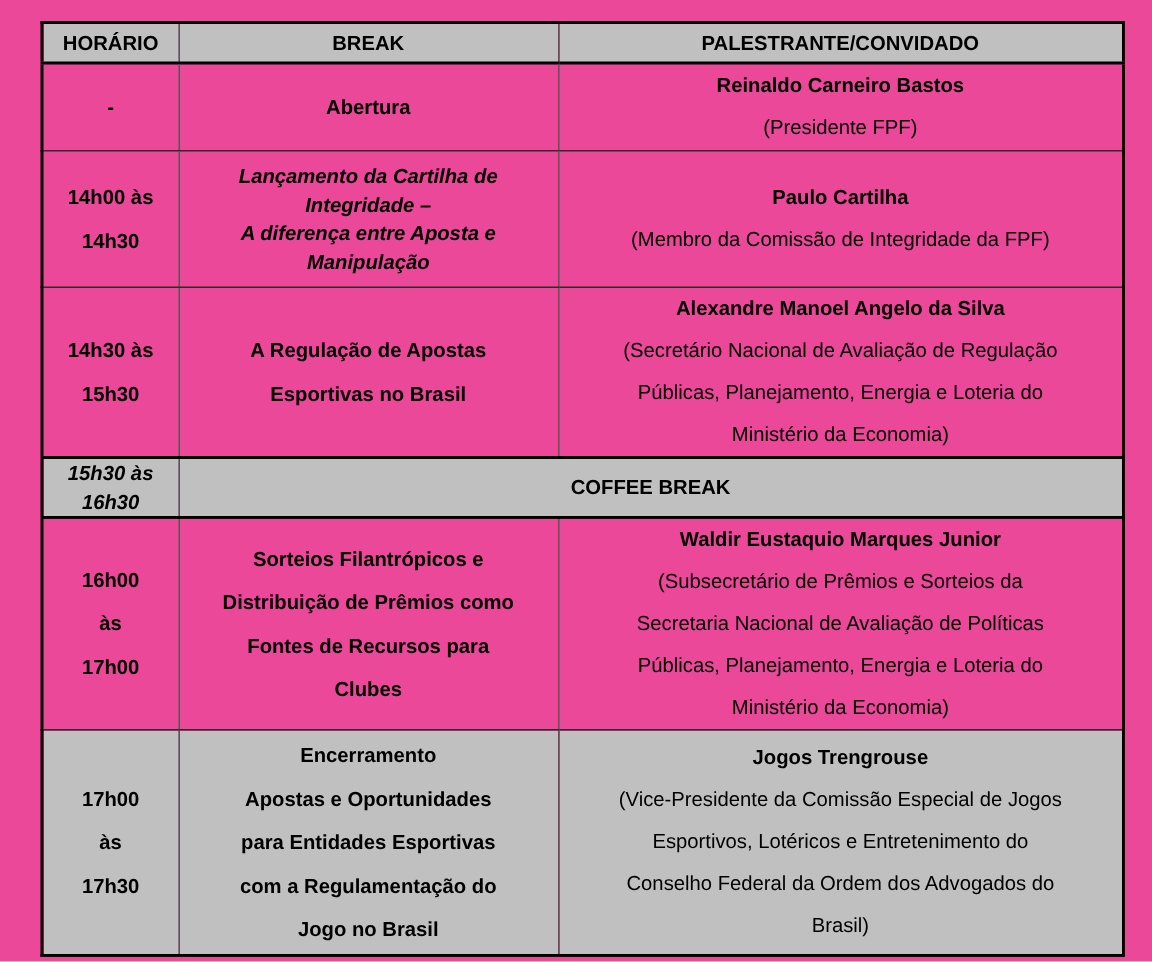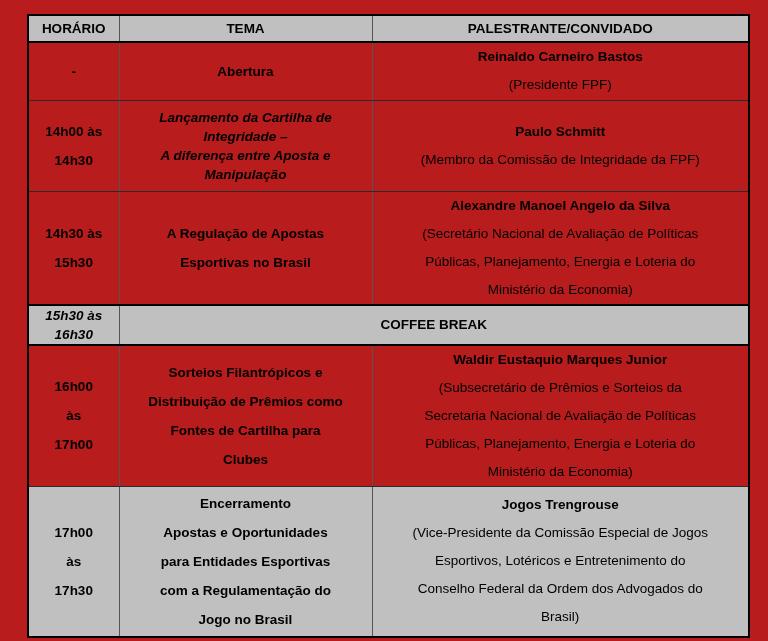--- a/index.html
+++ b/index.html
@@ -6,21 +6,21 @@
     margin: 0;
     padding: 0;
     background: #ffffff;
     font-family: "Liberation Sans", sans-serif;
     color: #000000;
   }
   .page {
     position: relative;
     width: 768px;
     height: 641px;
-    background: #b91c1c;
+    background: #ec4899;
     overflow: hidden;
   }
   table.schedule {
     position: absolute;
     left: 27px;
     top: 14px;
     width: 721px;
     border-collapse: collapse;
     table-layout: fixed;
     border: 2px solid #000000;
@@ -70,21 +70,21 @@
   <table class="schedule">
     <colgroup>
       <col class="c-time">
         <col class="c-tema">
         <col class="c-pal">
     </colgroup>
 
     <tbody>
         <tr class="h-hdr">
       <th>HORÁRIO</th>
-      <th>TEMA</th>
+      <th>BREAK</th>
       <th>PALESTRANTE/CONVIDADO</th>
     </tr>
 
     <tr class="h-r1">
       <td class="b lh-d">
         <div>-</div>
       </td>
       <td class="b lh-d">
         <div>Abertura</div>
       </td>
@@ -99,37 +99,37 @@
         <div>14h00 às</div>
         <div>14h30</div>
       </td>
       <td class="b lh-s">
         <div>Lançamento da Cartilha de</div>
         <div>Integridade –</div>
         <div>A diferença entre Aposta e</div>
         <div>Manipulação</div>
       </td>
       <td class="lh-m">
-        <div class="speaker-name">Paulo Schmitt</div>
+        <div class="speaker-name">Paulo Cartilha</div>
         <div class="speaker-detail">(Membro da Comissão de Integridade da FPF)</div>
       </td>
     </tr>
 
     <tr class="h-r3">
       <td class="b lh-d">
         <div>14h30 às</div>
         <div>15h30</div>
       </td>
       <td class="b lh-d">
         <div>A Regulação de Apostas</div>
         <div>Esportivas no Brasil</div>
       </td>
       <td class="lh-m">
         <div class="speaker-name">Alexandre Manoel Angelo da Silva</div>
-        <div class="speaker-detail">(Secretário Nacional de Avaliação de Políticas</div>
+        <div class="speaker-detail">(Secretário Nacional de Avaliação de Regulação</div>
         <div class="speaker-detail">Públicas, Planejamento, Energia e Loteria do</div>
         <div class="speaker-detail">Ministério da Economia)</div>
       </td>
     </tr>
 
     <tr class="h-cof">
       <td class="b gray lh-s">
         <div>15h30 às</div>
         <div>16h30</div>
       </td>
@@ -140,21 +140,21 @@
 
     <tr class="h-r5">
       <td class="b lh-d">
         <div>16h00</div>
         <div>às</div>
         <div>17h00</div>
       </td>
       <td class="b lh-d">
         <div>Sorteios Filantrópicos e</div>
         <div>Distribuição de Prêmios como</div>
-        <div>Fontes de Cartilha para</div>
+        <div>Fontes de Recursos para</div>
         <div>Clubes</div>
       </td>
       <td class="lh-m">
         <div class="speaker-name">Waldir Eustaquio Marques Junior</div>
         <div class="speaker-detail">(Subsecretário de Prêmios e Sorteios da</div>
         <div class="speaker-detail">Secretaria Nacional de Avaliação de Políticas</div>
         <div class="speaker-detail">Públicas, Planejamento, Energia e Loteria do</div>
         <div class="speaker-detail">Ministério da Economia)</div>
       </td>
     </tr>

